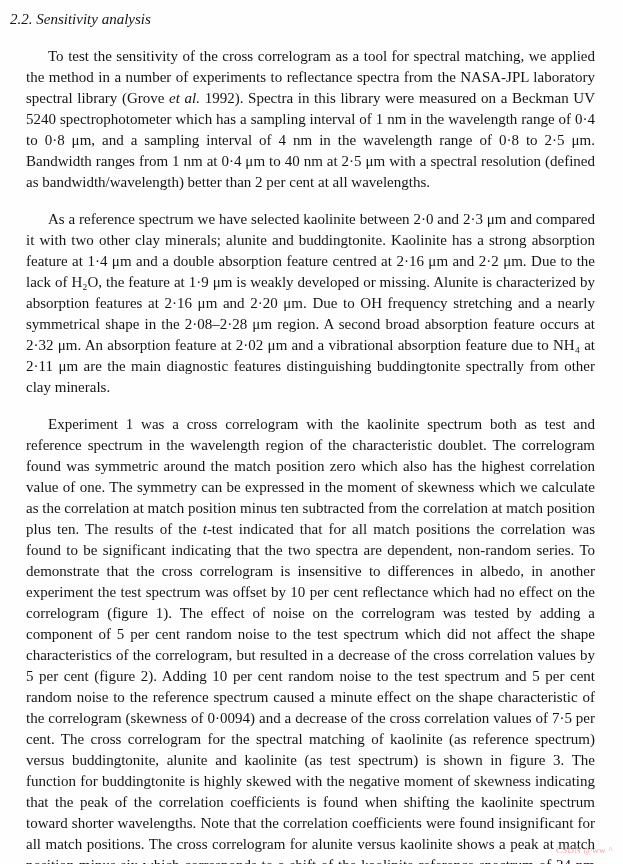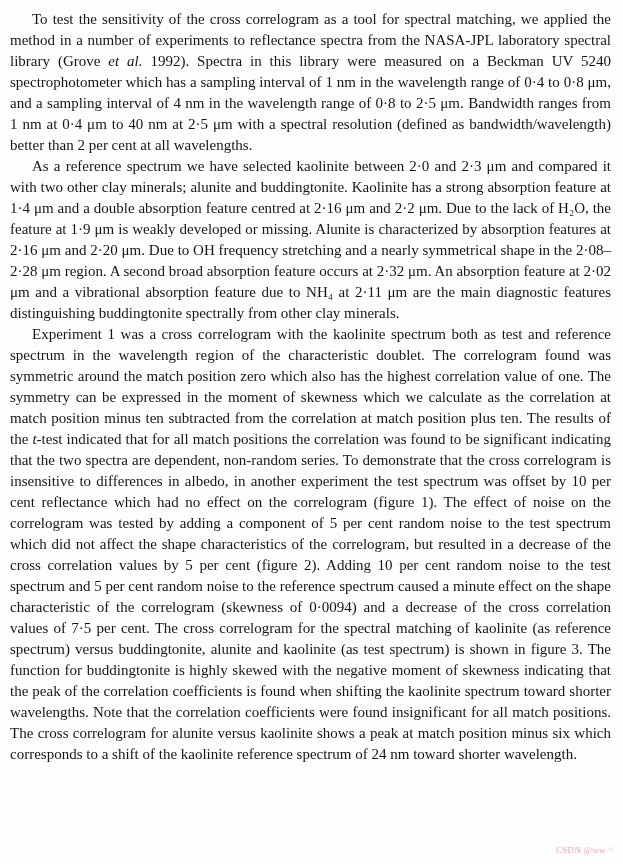--- a/index.html
+++ b/index.html
@@ -21,21 +21,21 @@
     overflow: hidden;
   }
   .section-heading {
     font-style: italic;
     font-weight: normal;
     font-size: 15px;
     margin: 0 0 2px 0;
     text-indent: 0;
   }
   p.para {
-    margin: 0;
+    margin: 16px;
     text-align: justify;
     text-indent: 22px;
   }
   .italic-term {
     font-style: italic;
   }
   .watermark {
     position: absolute;
     right: 10px;
     bottom: 3px;
@@ -43,20 +43,21 @@
     font-size: 9px;
     color: #f0a3ad;
     letter-spacing: 0.3px;
   }
 </style>
 </head>
 <body>
 
 <div class="page">
 
+  <h2 class="section-heading">2.2. Sensitivity analysis</h2>
 
   <p class="para"><span>To test the sensitivity of the cross correlogram as a tool for spectral matching, we applied the method in a number of experiments to reflectance spectra from the NASA-JPL laboratory spectral library (Grove </span><span class="italic-term">et al.</span><span> 1992). Spectra in this library were measured on a Beckman UV 5240 spectrophotometer which has a sampling interval of 1 nm in the wavelength range of 0·4 to 0·8 μm, and a sampling interval of 4 nm in the wavelength range of 0·8 to 2·5 μm. Bandwidth ranges from 1 nm at 0·4 μm to 40 nm at 2·5 μm with a spectral resolution (defined as bandwidth/wavelength) better than 2 per cent at all wavelengths.</span></p>
 
   <p class="para"><span>As a reference spectrum we have selected kaolinite between 2·0 and 2·3 μm and compared it with two other clay minerals; alunite and buddingtonite. Kaolinite has a strong absorption feature at 1·4 μm and a double absorption feature centred at 2·16 μm and 2·2 μm. Due to the lack of H₂O, the feature at 1·9 μm is weakly developed or missing. Alunite is characterized by absorption features at 2·16 μm and 2·20 μm. Due to OH frequency stretching and a nearly symmetrical shape in the 2·08–2·28 μm region. A second broad absorption feature occurs at 2·32 μm. An absorption feature at 2·02 μm and a vibrational absorption feature due to NH₄ at 2·11 μm are the main diagnostic features distinguishing buddingtonite spectrally from other clay minerals.</span></p>
 
   <p class="para"><span>Experiment 1 was a cross correlogram with the kaolinite spectrum both as test and reference spectrum in the wavelength region of the characteristic doublet. The correlogram found was symmetric around the match position zero which also has the highest correlation value of one. The symmetry can be expressed in the moment of skewness which we calculate as the correlation at match position minus ten subtracted from the correlation at match position plus ten. The results of the </span><span class="italic-term">t</span><span>-test indicated that for all match positions the correlation was found to be significant indicating that the two spectra are dependent, non-random series. To demonstrate that the cross correlogram is insensitive to differences in albedo, in another experiment the test spectrum was offset by 10 per cent reflectance which had no effect on the correlogram (figure 1). The effect of noise on the correlogram was tested by adding a component of 5 per cent random noise to the test spectrum which did not affect the shape characteristics of the correlogram, but resulted in a decrease of the cross correlation values by 5 per cent (figure 2). Adding 10 per cent random noise to the test spectrum and 5 per cent random noise to the reference spectrum caused a minute effect on the shape characteristic of the correlogram (skewness of 0·0094) and a decrease of the cross correlation values of 7·5 per cent. The cross correlogram for the spectral matching of kaolinite (as reference spectrum) versus buddingtonite, alunite and kaolinite (as test spectrum) is shown in figure 3. The function for buddingtonite is highly skewed with the negative moment of skewness indicating that the peak of the correlation coefficients is found when shifting the kaolinite spectrum toward shorter wavelengths. Note that the correlation coefficients were found insignificant for all match positions. The cross correlogram for alunite versus kaolinite shows a peak at match position minus six which corresponds to a shift of the kaolinite reference spectrum of 24 nm toward shorter wavelength.</span></p>
 
   <div class="watermark">CSDN @ww ^</div>
 
 </div>

